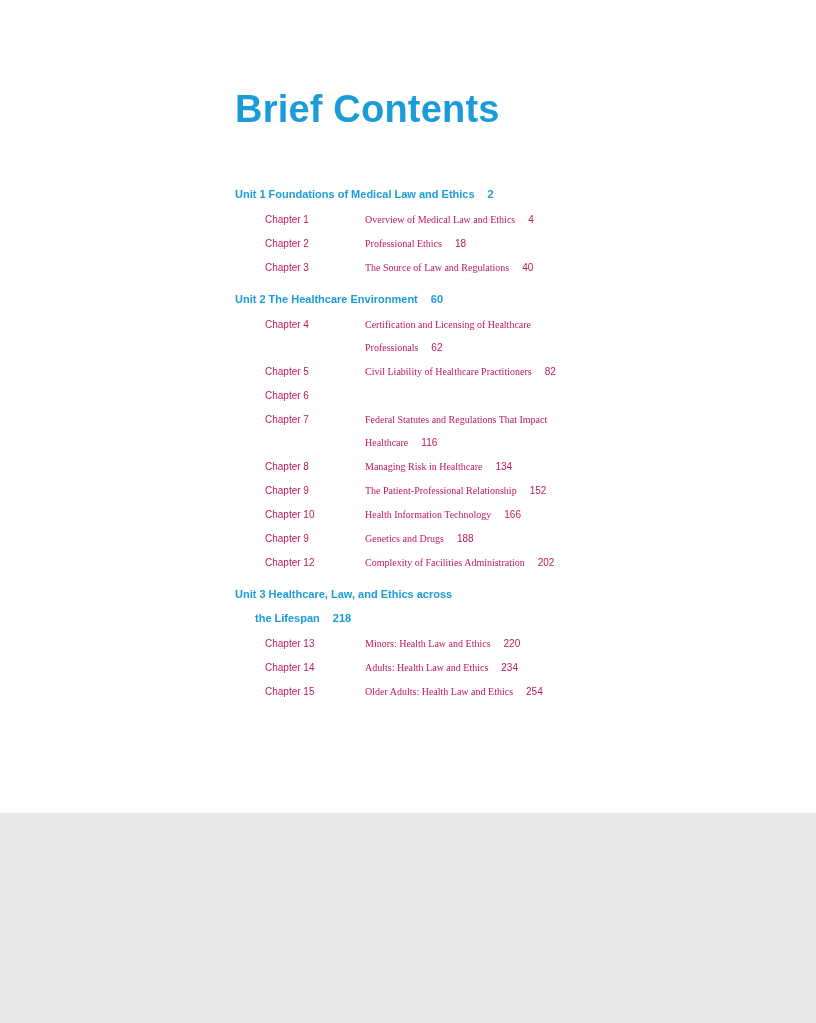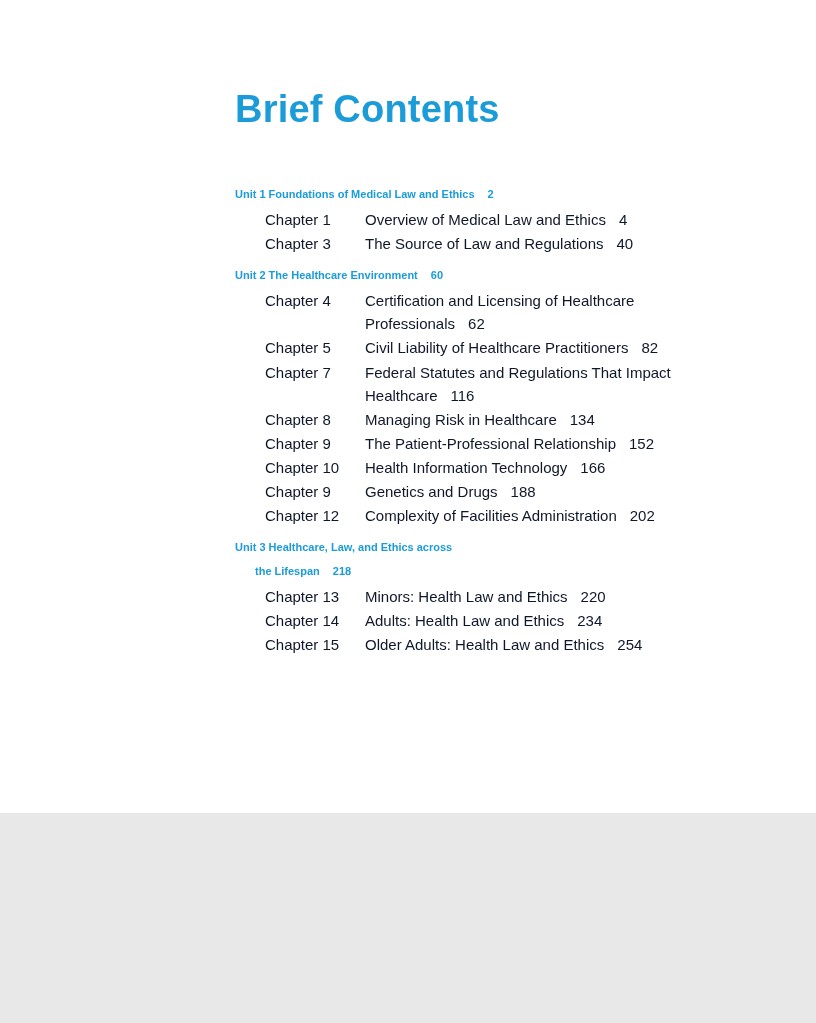--- a/index.html
+++ b/index.html
@@ -34,28 +34,28 @@
     color: var(--accent, #1b9cd8);
     line-height: 24px;
     margin: 0 0 2px 0;
     padding-left: 20px;
     text-indent: -20px;
   }
   .unit-title { white-space: pre-line; }
   .chapter-row {
     display: flex;
     padding-left: 30px;
-    font-size: 15px;
+    font-size: 10px;
     line-height: 23px;
-    color: #0f172a;
+    color: #be185d;
     margin-bottom: 1px;
   }
   .ch-label { flex: 0 0 100px; }
   .ch-text { flex: 1; }
-  .ch-title { white-space: pre-line; }
+  .ch-title { white-space: pre-line; font-family: Liberation Serif, serif; }
   .page-num { margin-left: 13px; }
   .folio {
     position: absolute;
     left: 67px;
     top: 956px;
     font-size: 14px;
     color: #231f20;
   }
 </style>
 </head>
@@ -68,39 +68,44 @@
 
     <section class="unit">
       <div class="unit-heading">
         <span class="unit-title">Unit 1 Foundations of Medical Law and Ethics</span><span class="page-num">2</span>
       </div>
       <div class="chapter-row">
         <span class="ch-label">Chapter 1</span>
         <span class="ch-text"><span class="ch-title">Overview of Medical Law and Ethics</span><span class="page-num">4</span></span>
       </div>
       <div class="chapter-row">
+        <span class="ch-label">Chapter 2</span>
+        <span class="ch-text"><span class="ch-title">Professional Ethics</span><span class="page-num">18</span></span>
+      </div>
+      <div class="chapter-row">
         <span class="ch-label">Chapter 3</span>
         <span class="ch-text"><span class="ch-title">The Source of Law and Regulations</span><span class="page-num">40</span></span>
       </div>
     </section>
 
     <section class="unit">
       <div class="unit-heading">
         <span class="unit-title">Unit 2 The Healthcare Environment</span><span class="page-num">60</span>
       </div>
       <div class="chapter-row">
         <span class="ch-label">Chapter 4</span>
         <span class="ch-text"><span class="ch-title">Certification and Licensing of Healthcare
 Professionals</span><span class="page-num">62</span></span>
       </div>
       <div class="chapter-row">
         <span class="ch-label">Chapter 5</span>
         <span class="ch-text"><span class="ch-title">Civil Liability of Healthcare Practitioners</span><span class="page-num">82</span></span>
       </div>
       <div class="chapter-row">
+        <span class="ch-label">Chapter 6</span>
       </div>
       <div class="chapter-row">
         <span class="ch-label">Chapter 7</span>
         <span class="ch-text"><span class="ch-title">Federal Statutes and Regulations That Impact
 Healthcare</span><span class="page-num">116</span></span>
       </div>
       <div class="chapter-row">
         <span class="ch-label">Chapter 8</span>
         <span class="ch-text"><span class="ch-title">Managing Risk in Healthcare</span><span class="page-num">134</span></span>
       </div>

